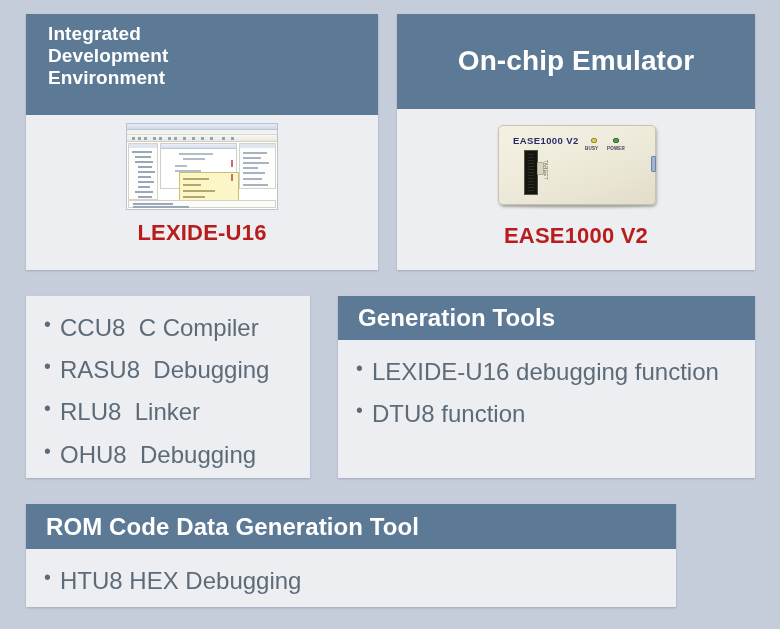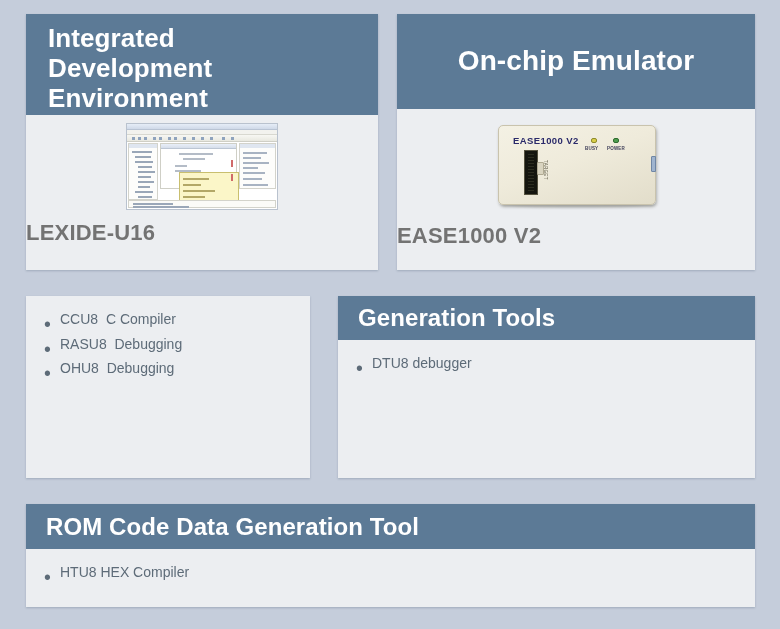--- a/index.html
+++ b/index.html
@@ -41,21 +41,21 @@
     background: #eceef1;
   }
 
   
   #panel-ide {
     left: 26px; top: 14px;
     width: 352px; height: 256px;
   }
   #panel-ide .panel-header {
     height: 101px;
-    font-size: 26px;
+    font-size: 19px;
     padding: 9px 0 0 22px;
     align-items: flex-start;
     flex-direction: column;
     justify-content: flex-start;
   }
   #panel-ide .panel-header .hl { display: block; }
   #panel-ide .panel-body {
     height: 155px;
     display: flex;
     flex-direction: column;
@@ -96,23 +96,24 @@
                   background:#fdfdfb; border:1px solid #d3d3cb; }
   .ide-r-hdr    { position:absolute; left:0; top:0; width:100%; height:4px; background:#dfe6f0; }
   .ide-r-row    { position:absolute; left:3px; height:2px; background:#a8b3c2; }
   .ide-bottom   { position:absolute; left:1px; right:1px; bottom:1px; height:8px;
                   background:#fbfbf8; border:1px solid #d3d3cb; }
   .ide-b-row    { position:absolute; left:4px; height:2px; background:#9aa7b8; }
   .ide-vscroll  { position:absolute; top:22px; bottom:22px; width:3px; background:#6d86a8; }
   .ide-marker   { position:absolute; width:2px; height:7px; background:#d06a6a; }
 
   .caption {
-    color: #737373;
+    color: #b91c1c;
     font-weight: bold;
     font-size: 22px;
+    text-align: center;
     width: 100%;
     margin-top: 10px;
     letter-spacing: 0.2px;
   }
 
   
   #panel-emu {
     left: 397px; top: 14px;
     width: 358px; height: 256px;
   }
@@ -235,37 +236,37 @@
   }
   #panel-build .panel-body,
   #panel-debug .panel-body {
     height: 138px;
     padding: 11px 0 0 0;
   }
 
   
   #panel-rom {
     left: 26px; top: 504px;
-    width: 729px; height: 103px;
+    width: 650px; height: 103px;
   }
   #panel-rom .panel-header {
     height: 45px;
     font-size: 24px;
     padding-left: 20px;
   }
   #panel-rom .panel-body {
     height: 58px;
     padding: 11px 0 0 0;
   }
 
   
   ul.bullets { list-style: none; }
   ul.bullets li {
     color: #5d6b78;
-    font-size: 14px;
+    font-size: 24px;
     line-height: 1.76;
     padding-left: 34px;
     position: relative;
     white-space: pre;
   }
   ul.bullets li::before {
     content: "•";
     position: absolute;
     left: 18px;
     color: #5d6b78;
@@ -385,40 +386,42 @@
 
       <div class="caption">EASE1000 V2</div>
     </div>
   </div>
 
   <div class="panel" id="panel-build">
     <div class="panel-body">
       <ul class="bullets">
         <li>CCU8  C Compiler</li>
         <li>RASU8  Debugging</li>
+        <li>RLU8  Linker</li>
         <li>OHU8  Debugging</li>
       </ul>
     </div>
   </div>
 
   <div class="panel" id="panel-debug">
     <div class="panel-header">
       <span>Generation Tools</span>
     </div>
     <div class="panel-body">
       <ul class="bullets">
-        <li>DTU8 debugger</li>
+        <li>LEXIDE-U16 debugging function</li>
+        <li>DTU8 function</li>
       </ul>
     </div>
   </div>
 
   <div class="panel" id="panel-rom">
     <div class="panel-header">
       <span>ROM Code Data Generation Tool</span>
     </div>
     <div class="panel-body">
       <ul class="bullets">
-        <li>HTU8 HEX Compiler</li>
+        <li>HTU8 HEX Debugging</li>
       </ul>
     </div>
   </div>
 
 </div>
 
 </body></html>

